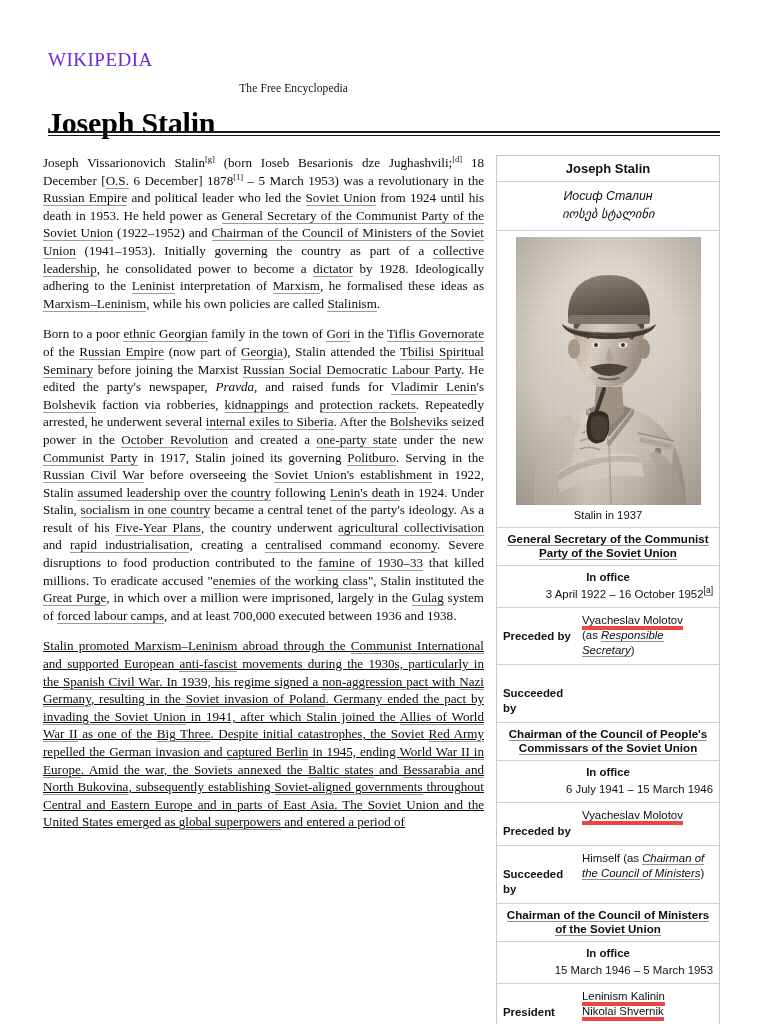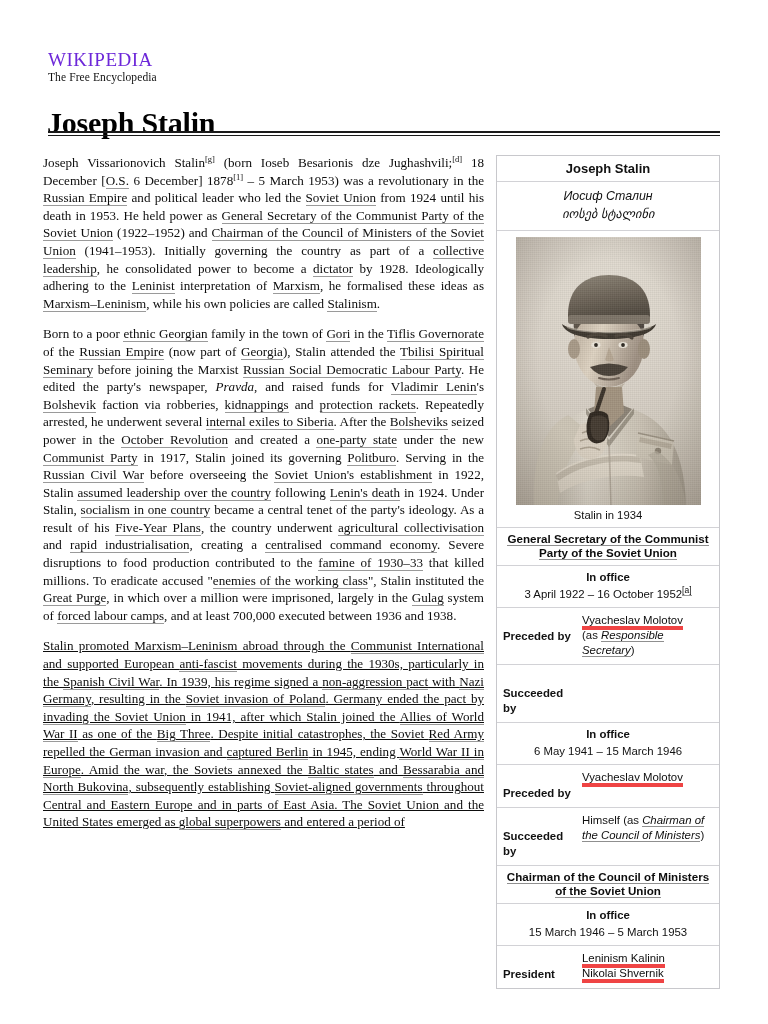--- a/index.html
+++ b/index.html
@@ -14,21 +14,21 @@
 
   
   .masthead{position:absolute;left:48px;top:50px;width:300px;}
   .wordmark{
     font-family:"Liberation Serif", serif;
     font-size:19px;letter-spacing:.5px;color:#6d28d9;
     font-variant:small-caps;font-weight:400;line-height:1;
   }
   .tagline{
     font-family:"Liberation Serif", serif;
-    font-size:11.5px;color:#111;margin-top:2px;letter-spacing:.1px;
+    font-size:11.5px;color:#111;margin-top:13px;letter-spacing:.1px;text-align:right;
   }
   .page-title{
     position:absolute;left:47px;top:86px;
     font-family:"Liberation Serif", serif;
     font-weight:700;font-size:30px;color:#000;letter-spacing:-.2px;
   }
   .rule{
     position:absolute;left:48px;top:131px;width:672px;
     border-top:2.2px solid #1a1a1a;
     border-bottom:1px solid #1a1a1a;
@@ -80,21 +80,21 @@
   }
   .ib-section{
     text-align:center;font-weight:700;font-size:11.6px;
     line-height:14px;padding:4px 6px 5px;
   }
   .ib-section .lk{border-bottom:1px solid #8f8f8f;}
   .ib-inoffice{
     text-align:center;font-weight:700;padding:4px 6px 2px;
   }
   .ib-dates{
-    text-align:center;padding:0 6px 5px;font-weight:400;
+    text-align:right;padding:0 6px 5px;font-weight:400;
   }
   .ib-kv{display:flex;}
   .ib-k{
     width:83px;min-width:83px;font-weight:700;
     padding:5px 5px 6px 6px;box-sizing:border-box;margin-top:16px;
   }
   .ib-v{
     flex:1;padding:5px 6px 6px 2px;box-sizing:border-box;
   }
   .ib-v .lk{border-bottom:4px solid #ef4444;}
@@ -234,39 +234,40 @@
             <circle cx="142" cy="214" r="3.2" fill="#8d8475"></circle>
 
             <path d="M140 214 C156 222 166 240 170 268 L148 268 C146 242 142 226 132 218 Z" fill="#b6ae9f" opacity=".75"></path>
 
             <path d="M93 205 L95 268" stroke="#a69d8e" stroke-width="1.6" fill="none" opacity=".7"></path>
           </svg>
           <div class="ph-noise"></div>
           <div class="ph-vig"></div>
         </div>
       </div>
-      <div class="ib-caption">Stalin in 1934</div>
+      <div class="ib-caption">Stalin in 1937</div>
     </div>
 
     <div>
         <div class="ib-row ib-section"><span class="lk">General Secretary of the Communist Party of the Soviet Union</span></div>
         <div class="ib-row">
           <div class="ib-inoffice">In office</div>
           <div class="ib-dates">3 April 1922 – 16 October 1952<sup><span class="lk">[a]</span></sup></div>
         </div>
         <div class="ib-row ib-kv">
           <div class="ib-k">Preceded by</div>
           <div class="ib-v"><span class="lk">Vyacheslav Molotov</span><br>(as <i><span class="lk">Responsible Secretary</span></i>)</div>
         </div>
         <div class="ib-row ib-kv">
           <div class="ib-k">Succeeded by</div>
         </div>
+        <div class="ib-row ib-section"><span class="lk">Chairman of the Council of People's Commissars of the Soviet Union</span></div>
         <div class="ib-row">
           <div class="ib-inoffice">In office</div>
-          <div class="ib-dates">6 May 1941 – 15 March 1946</div>
+          <div class="ib-dates">6 July 1941 – 15 March 1946</div>
         </div>
         <div class="ib-row ib-kv">
           <div class="ib-k">Preceded by</div>
           <div class="ib-v"><span class="lk">Vyacheslav Molotov</span></div>
         </div>
         <div class="ib-row ib-kv">
           <div class="ib-k">Succeeded by</div>
           <div class="ib-v">Himself (as <i><span class="lk">Chairman of the Council of Ministers</span></i>)</div>
         </div>
         <div class="ib-row ib-section"><span class="lk">Chairman of the Council of Ministers of the Soviet Union</span></div>

